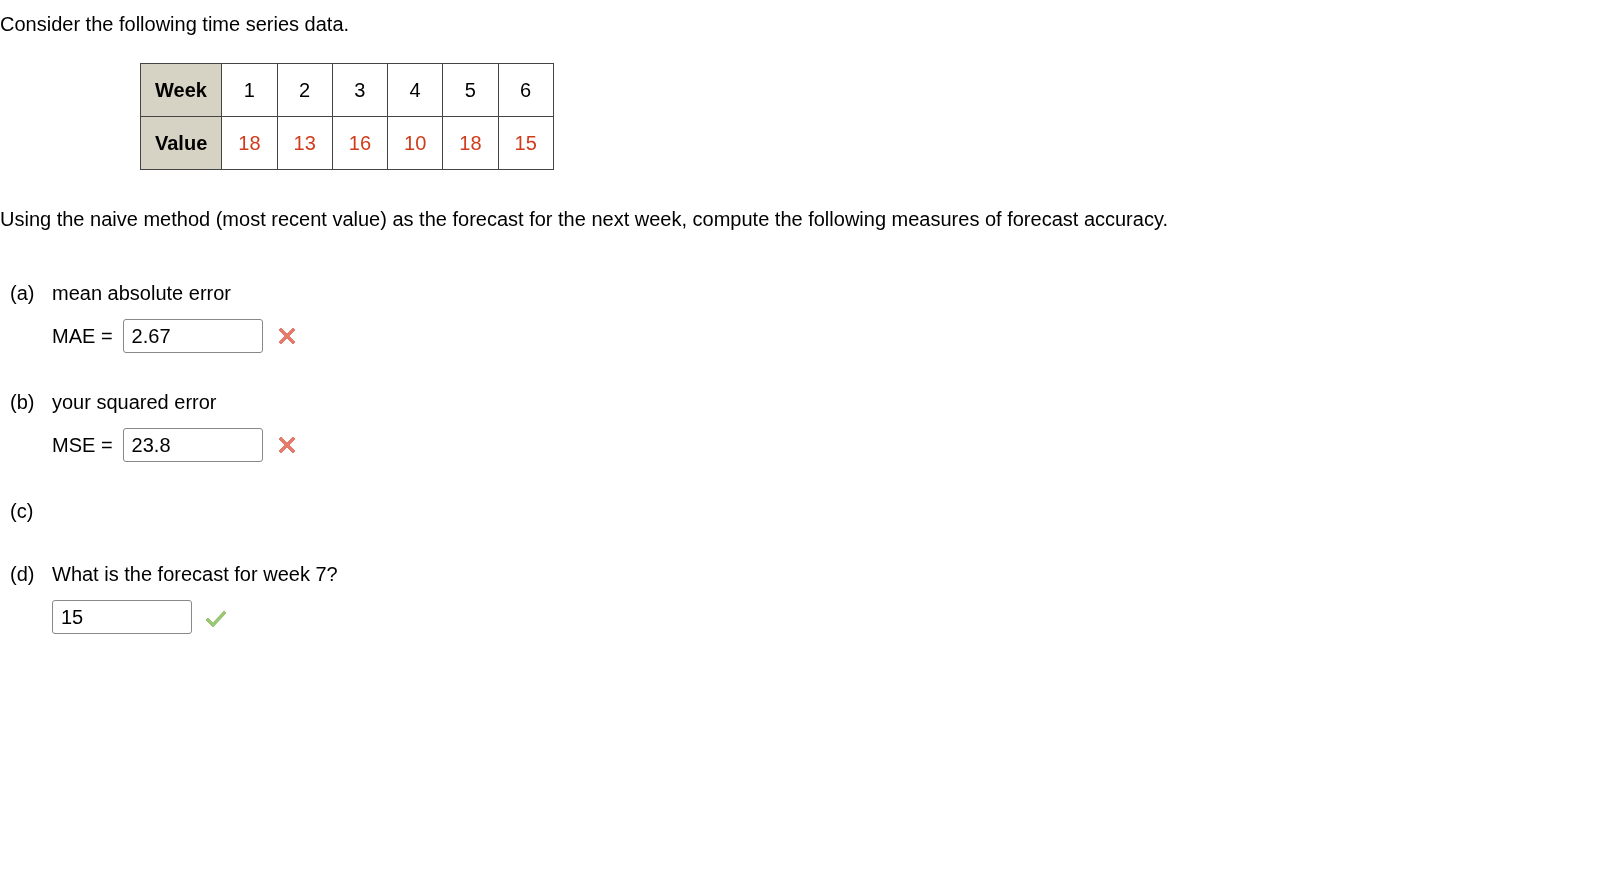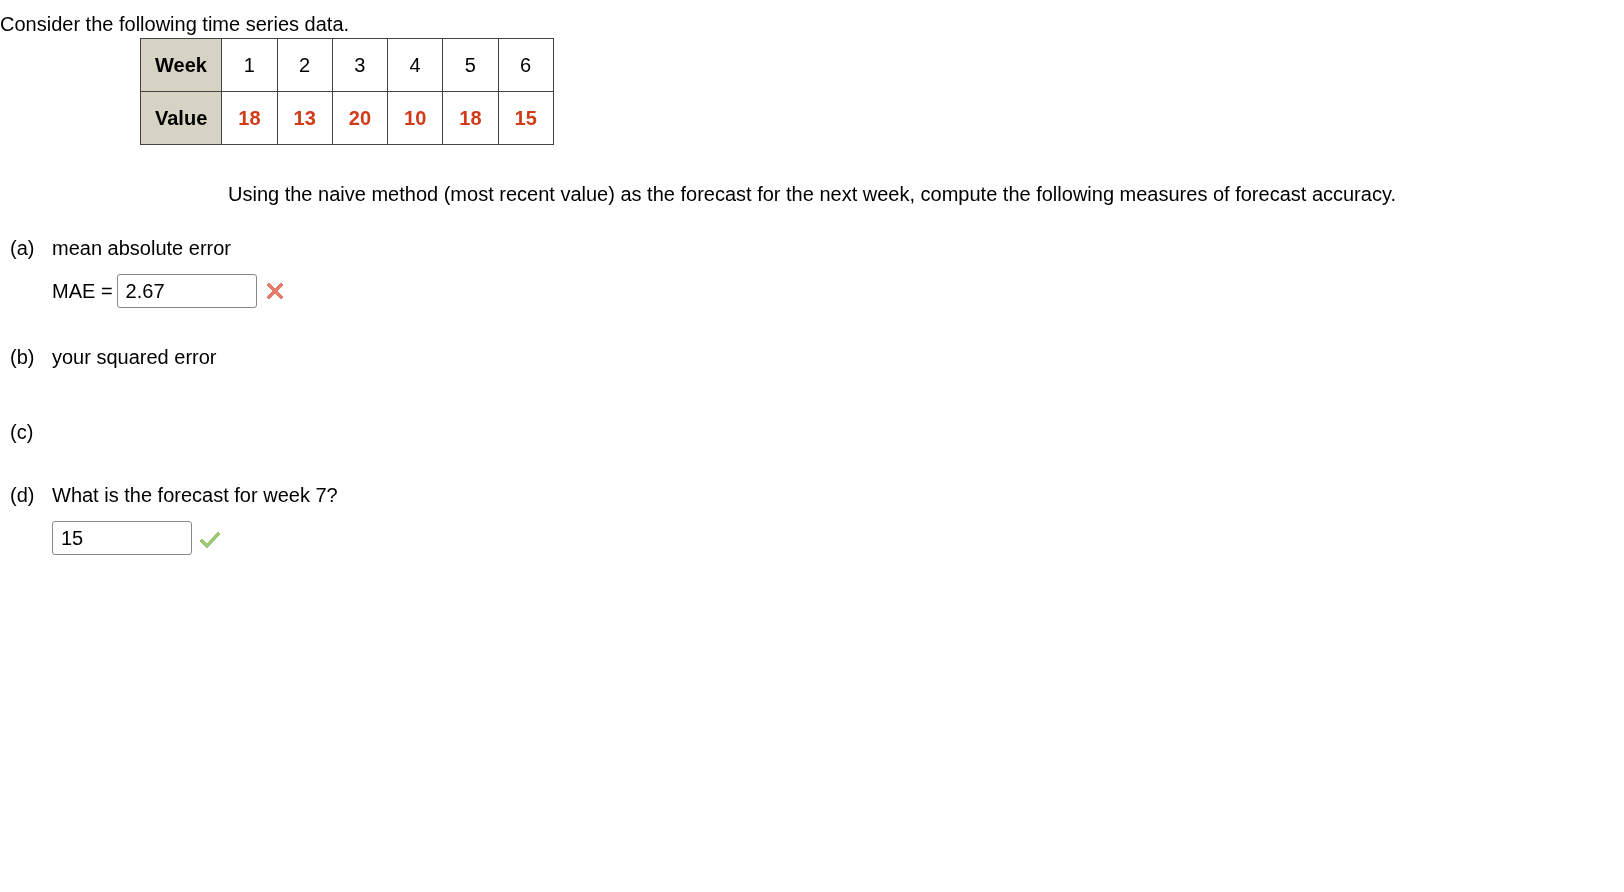--- a/index.html
+++ b/index.html
@@ -9,20 +9,21 @@
     }
     body {
       font-family: Verdana, Geneva, sans-serif;
       font-size: 20px;
       color: #000;
       padding: 10px 0 20px 0;
       width: 1624px;
       line-height: 1.4;
     }
     .intro-text {
+      margin-bottom: 25px;
       padding-left: 0;
     }
     .data-table {
       border-collapse: collapse;
       margin-left: 140px;
       margin-bottom: 35px;
       border-radius: 15px;
     }
     .data-table td, .data-table th {
       border: 1px solid #444;
@@ -31,46 +32,44 @@
       font-size: 20px;
     }
     .data-table .header-cell {
       background-color: #d6d2c4;
       font-weight: bold;
       text-align: left;
       padding: 12px 14px;
     }
     .data-table .value-num {
       color: #d13b1a;
-      font-weight: bold;
     }
     .instruction-text {
-      margin-bottom: 26px;
-      text-align: center;
+      margin-bottom: 46px;
     }
     .question-block {
       display: flex;
       align-items: flex-start;
       margin-bottom: 35px;
       padding-left: 10px;
     }
     .question-label {
       width: 42px;
       flex-shrink: 0;
     }
     .question-content {
       flex: 1;
     }
     .question-title {
       margin-bottom: 12px;
     }
     .answer-row {
       display: flex;
       align-items: center;
-      gap: 0;
+      gap: 6px;
     }
     .answer-prefix {
       margin-right: 4px;
     }
     .answer-input {
       border: 1px solid #888;
       padding: 16px 8px;
       font-size: 20px;
       font-family: inherit;
       width: 140px;
@@ -106,21 +105,21 @@
     <td>2</td>
     <td>3</td>
     <td>4</td>
     <td>5</td>
     <td>6</td>
   </tr>
   <tr>
     <td class="header-cell">Value</td>
     <td class="value-num">18</td>
     <td class="value-num">13</td>
-    <td class="value-num">20</td>
+    <td class="value-num">16</td>
     <td class="value-num">10</td>
     <td class="value-num">18</td>
     <td class="value-num">15</td>
   </tr>
 </tbody>
   </table>
 
 <div class="instruction-text">Using the naive method (most recent value) as the forecast for the next week, compute the following measures of forecast accuracy.</div>
 
 <div class="question-block">
@@ -136,20 +135,29 @@
           </svg>
       </span>
     </div>
   </div>
 </div>
 
 <div class="question-block">
   <div class="question-label">(b)</div>
   <div class="question-content">
     <div class="question-title">your squared error</div>
+    <div class="answer-row">
+      <span class="answer-prefix">MSE =</span>
+      <input type="text" class="answer-input" value="23.8" style="">
+      <span class="feedback-icon cross-icon">
+        <svg viewBox="0 0 24 24" width="24" height="24">
+            <path fill="#e87a6a" stroke="#c73a2a" stroke-width="0.5" d="M6 4 L12 10 L18 4 L20 6 L14 12 L20 18 L18 20 L12 14 L6 20 L4 18 L10 12 L4 6 Z"></path>
+          </svg>
+      </span>
+    </div>
   </div>
 </div>
 
 <div class="question-block">
   <div class="question-label">(c)</div>
   <div class="question-content">
   </div>
 </div>
 
 <div class="question-block">

